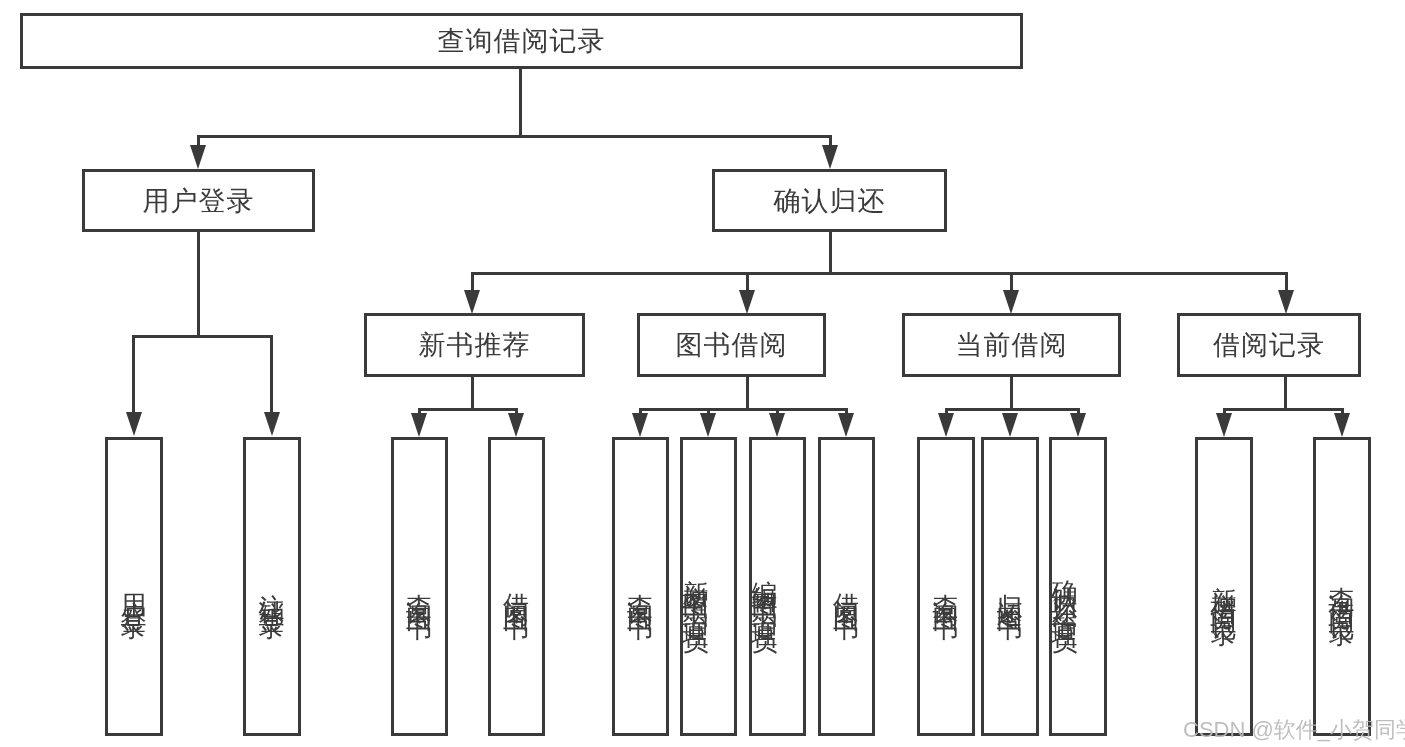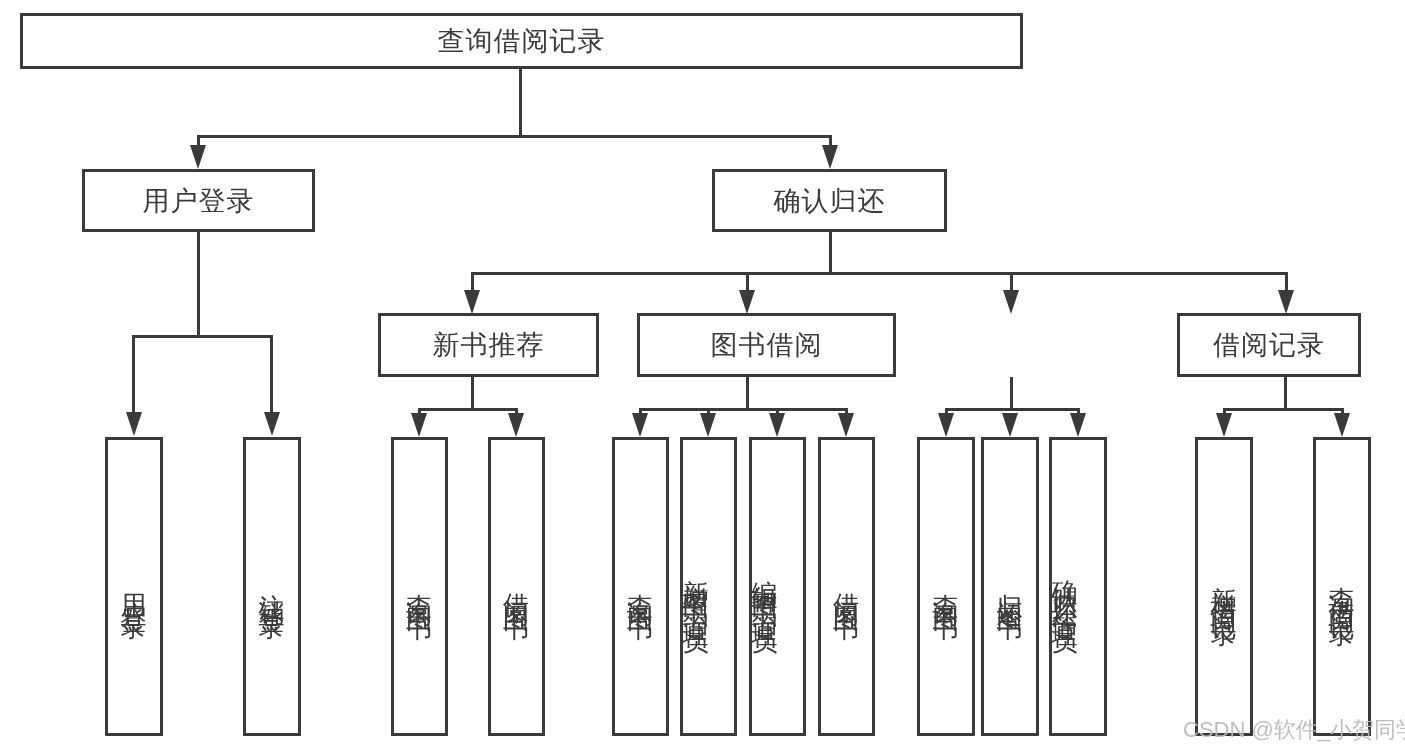--- a/index.html
+++ b/index.html
@@ -112,25 +112,28 @@
   <div class="h" style="left:471px; top:272px; width:817px;"></div>
   <div class="v" style="left:471px; top:272px; height:20px;"></div>
   <div class="v" style="left:746px; top:272px; height:20px;"></div>
   <div class="v" style="left:1010px; top:272px; height:20px;"></div>
   <div class="v" style="left:1285px; top:272px; height:20px;"></div>
   <div class="arrow" style="left:464px; top:290px;"></div>
   <div class="arrow" style="left:739px; top:290px;"></div>
   <div class="arrow" style="left:1003px; top:290px;"></div>
   <div class="arrow" style="left:1278px; top:290px;"></div>
 
-  <div class="box" style="left:378px; top:313px; width:221px; height:64px;">
+  <div class="box" style="left:364px; top:313px; width:221px; height:64px;">
     <span>新书推荐</span>
   </div>
-  <div class="box" style="left:637px; top:313px; width:259px; height:64px;">
+  <div class="box" style="left:637px; top:313px; width:189px; height:64px;">
     <span>图书借阅</span>
+  </div>
+  <div class="box" style="left:902px; top:313px; width:219px; height:64px;">
+    <span>当前借阅</span>
   </div>
   <div class="box" style="left:1177px; top:313px; width:184px; height:64px;">
     <span>借阅记录</span>
   </div>
 
   <div class="v" style="left:471px; top:377px; height:34px;"></div>
   <div class="h" style="left:418px; top:408px; width:100px;"></div>
   <div class="v" style="left:418px; top:408px; height:8px;"></div>
   <div class="v" style="left:515px; top:408px; height:8px;"></div>
   <div class="arrow" style="left:411px; top:413px;"></div>

